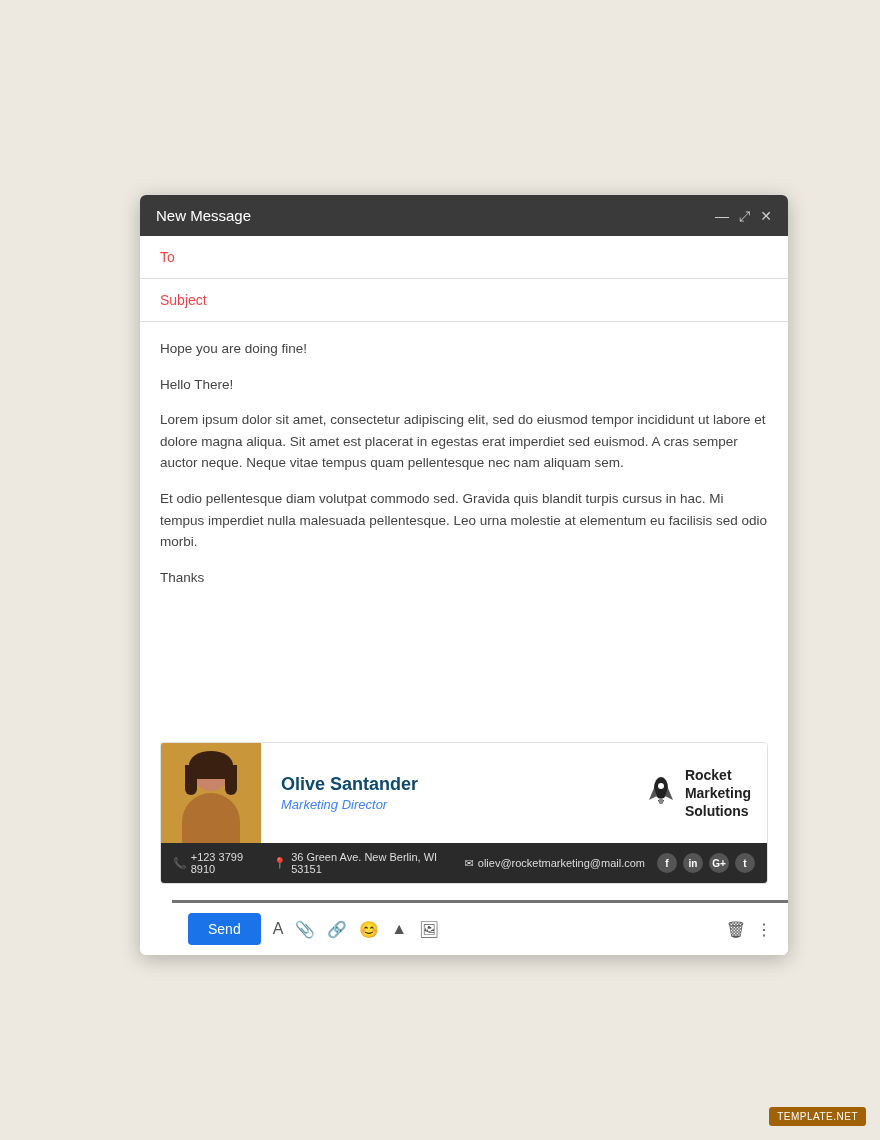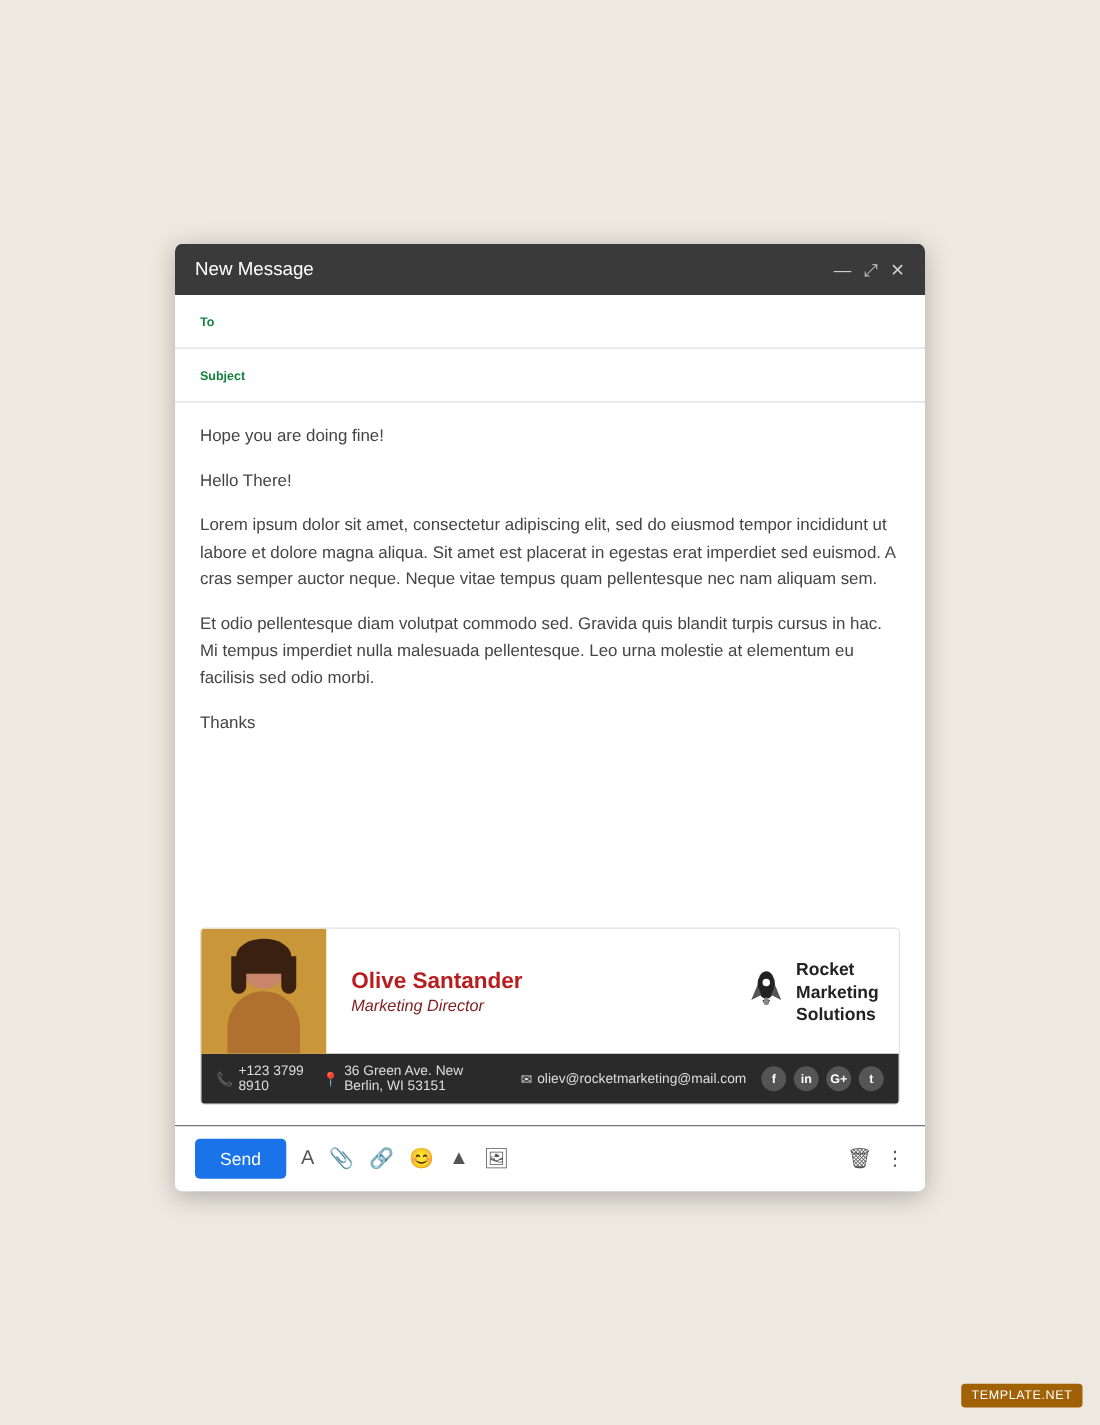--- a/index.html
+++ b/index.html
@@ -10,21 +10,21 @@
       background-color: #ede9e0;
       font-family: Arial, sans-serif;
       position: relative;
       overflow: hidden;
     }
 
     .compose-window {
       position: absolute;
       top: 195px;
       left: 140px;
-      width: 600px;
+      width: 648px;
       border-radius: 6px;
       box-shadow: 0 4px 20px rgba(0,0,0,0.25);
       overflow: hidden;
       background: #fff;
     }
 
     .compose-header {
       background-color: #3a3a3a;
       color: #fff;
       padding: 12px 16px;
@@ -56,23 +56,23 @@
       background: #fff;
       padding: 0;
     }
 
     .compose-field {
       padding: 12px 20px;
       border-bottom: 1px solid #ddd;
     }
 
     .compose-field label {
-      font-size: 10px;
-      color: #15803d;
-      font-weight: bold;
+      font-size: 14px;
+      color: #ef4444;
+      font-weight: normal;
     }
 
     .compose-field input {
       border: none;
       outline: none;
       font-size: 14px;
       color: #333;
       width: calc(100% - 60px);
       margin-left: 8px;
     }
@@ -179,27 +179,27 @@
     }
 
     .signature-info {
       padding: 14px 20px;
       flex: 1;
     }
 
     .signature-name {
       font-size: 18px;
       font-weight: bold;
-      color: #b91c1c;
+      color: #0c4a6e;
       margin-bottom: 2px;
     }
 
     .signature-role {
       font-size: 13px;
-      color: #7f1d1d;
+      color: #3b82f6;
       font-style: italic;
     }
 
     .signature-logo {
       margin-right: 16px;
       display: flex;
       align-items: center;
       gap: 8px;
     }
 
@@ -249,26 +249,27 @@
       border-radius: 50%;
       display: flex;
       align-items: center;
       justify-content: center;
       font-size: 10px;
       color: #fff;
       font-weight: bold;
     }
 
     .compose-toolbar {
-      border-top: 1px solid #737373;
+      border-top: 3px solid #737373;
       padding: 10px 16px;
       display: flex;
       align-items: center;
       justify-content: space-between;
       background: #fff;
+      margin-left: 32px;
     }
 
     .toolbar-left {
       display: flex;
       align-items: center;
       gap: 12px;
     }
 
     .send-button {
       background: #1a73e8;

